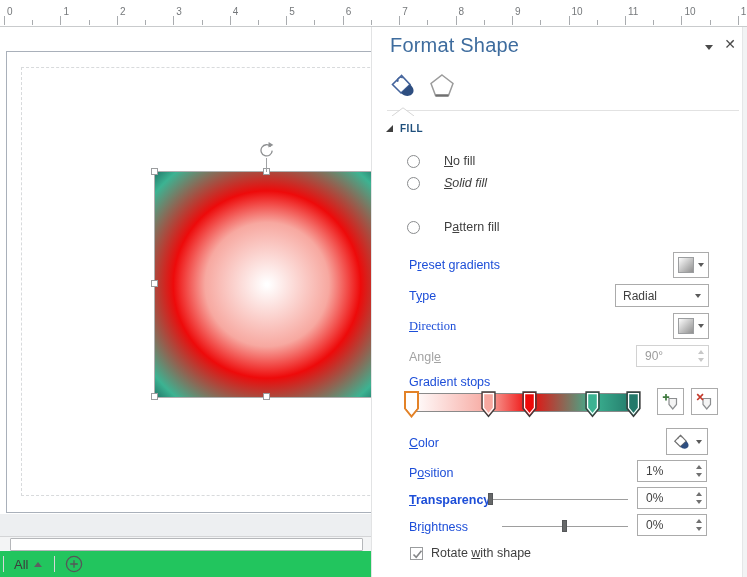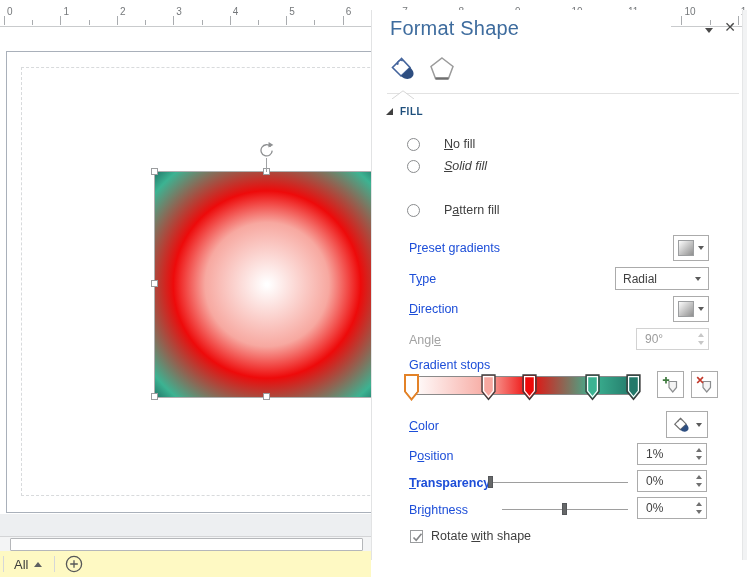--- a/index.html
+++ b/index.html
@@ -19,28 +19,28 @@
   .page { position:absolute; left:6px; top:24px; width:374px; height:462px; background:#fff; border:1px solid #A9B0BA; overflow:hidden; }
   .margin-guide { position:absolute; left:14px; top:15px; width:600px; height:429px; border:1px dashed #D8DADC; }
   .shape { position:absolute; left:155px; top:145px; width:224px; height:225px; box-shadow:0 0 0 1px #B0B0B0; }
   .handle { position:absolute; width:7px; height:7px; background:#fff; border:1px solid #9B9D9F; }
   .stem { position:absolute; left:266px; top:131px; width:1px; height:14px; background:#A0A2A4; }
   .rotate-h { position:absolute; left:258px; top:114px; width:16px; height:16px; }
   .canvas-gray { position:absolute; left:0; top:487px; width:371px; height:22px; background:#EDEFF1; }
   .hscroll-track { position:absolute; left:0; top:509px; width:371px; height:15px; background:#F3F4F5; border-top:1px solid #D3D4D6; }
   .hscroll-thumb { position:absolute; left:10px; top:1px; width:353px; height:13px; background:#fff; border:1px solid #B5B7BA; border-radius:1px; }
   
-  .statusbar { position:absolute; left:0; top:551px; width:371px; height:26px; background:#fef9c3; display:flex; align-items:center; }
+  .statusbar { position:absolute; left:0; top:551px; width:371px; height:26px; background:#22c55e; display:flex; align-items:center; }
   .sb-edge { width:1px; height:16px; background:#D6D7D8; margin-left:3px; }
   .page-tab { display:flex; align-items:center; gap:6px; margin-left:10px; cursor:default; }
   .page-tab .txt { font-size:13px; color:#3C3C3C; }
   .tri-up-s { width:0; height:0; border-left:4.5px solid transparent; border-right:4.5px solid transparent; border-bottom:5px solid #5E6061; }
   .sb-div { width:1px; height:16px; background:#D6D7D8; margin:0 10px 0 12px; }
   
-  .panel { position:absolute; left:371px; top:10px; width:300px; height:550px; background:#fff; border-left:1px solid #E2E3E4; }
+  .panel { position:absolute; left:371px; top:27px; width:300px; height:550px; background:#fff; border-left:1px solid #E2E3E4; }
   .panel-title { position:absolute; left:18px; top:7px; font-size:20px; color:#3E6C9E; letter-spacing:.2px; }
   .pm-btn { position:absolute; left:330px; top:14px; width:14px; height:12px; }
   .tri-down-m { width:0; height:0; border-left:4.5px solid transparent; border-right:4.5px solid transparent; border-top:5px solid #4A4A4A; margin:4px auto 0; }
   .close-btn { position:absolute; left:350px; top:9px; width:16px; height:16px; font-size:14px; color:#4A4A4A; text-align:center; line-height:16px; }
   .tab { position:absolute; top:45px; width:30px; height:26px; }
   .tab.fill-line { left:16px; } .tab.effects { left:56px; }
   .tab-sep { position:absolute; left:15px; top:83px; width:352px; height:1px; background:#E2E2E2; }
   .tab-caret { position:absolute; left:20px; top:75px; width:22px; height:9px; }
   .section-head { position:absolute; left:14px; top:96px; display:flex; align-items:center; gap:7px; }
   .collapse-tri { width:0; height:0; border-left:7px solid transparent; border-bottom:7px solid #404040; }
@@ -205,21 +205,21 @@
       <span class="swatch"></span>
       <span class="tri-down-sm"></span>
     </div>
 
     <div class="lbl" style="top:262px;">T<u>y</u>pe</div>
     <div class="combo" style="left:243px;top:257px;">
       <span class="val">Radial</span>
       <span class="tri-down-sm"></span>
     </div>
 
-    <div class="lbl" style="top:292px;"><u>D</u>irection</div>
+    <div class="lbl" style="top:292px;font-family:Liberation Serif, serif;"><u>D</u>irection</div>
     <div class="drop-btn" style="left:301px;top:286px;">
       <span class="swatch"></span>
       <span class="tri-down-sm"></span>
     </div>
 
     <div class="lbl dis" style="top:323px;">Angl<u>e</u></div>
     <div class="spin dis" style="left:264px;top:318px;width:73px;">
       <span class="val">90°</span>
       <span class="arrows">
           <i class="tri-up-t"></i>

